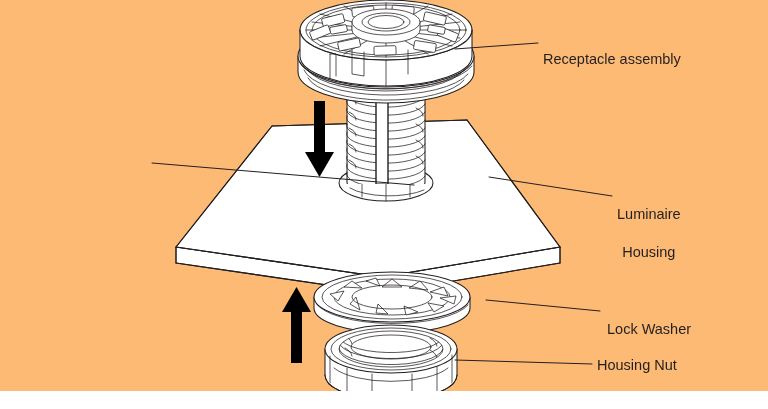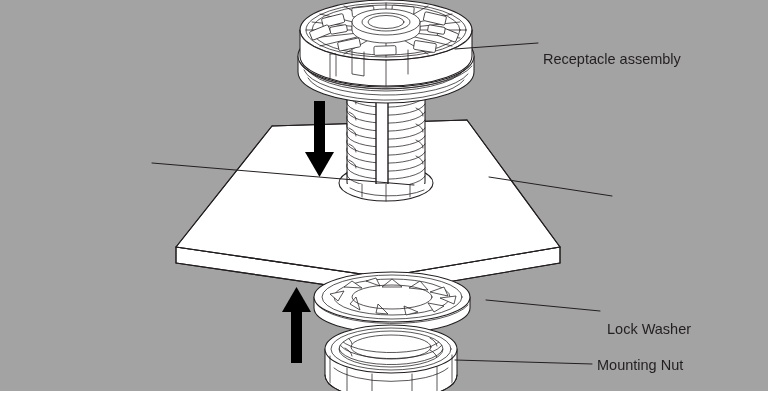--- a/index.html
+++ b/index.html
@@ -5,21 +5,21 @@
 <style>
   html, body {
     margin: 0;
     padding: 0;
     background: #ffffff;
   }
   #page {
     position: relative;
     width: 768px;
     height: 391px;
-    background: #a3a3a3;
+    background: #fdba74;
     overflow: hidden;
     font-family: "Liberation Sans", sans-serif;
   }
   #figure-svg {
     position: absolute;
     left: 0;
     top: 0;
     width: 768px;
     height: 409px;
   }
@@ -274,18 +274,22 @@
   </svg>
 
   <div class="callout-label" id="label-receptacle">
     <span>Receptacle assembly</span><br>
   </div>
 
   <div class="callout-label" id="label-mounting-hole">
     <br>
   </div>
 
+  <div class="callout-label" id="label-luminaire">
+    <span>Luminaire</span><br>
+    <span>Housing</span>
+  </div>
 
   <div class="callout-label" id="label-lock-washer">Lock Washer</div>
 
-  <div class="callout-label" id="label-mounting-nut">Mounting Nut</div>
+  <div class="callout-label" id="label-mounting-nut">Housing Nut</div>
 
 </div>
 
 </body></html>

